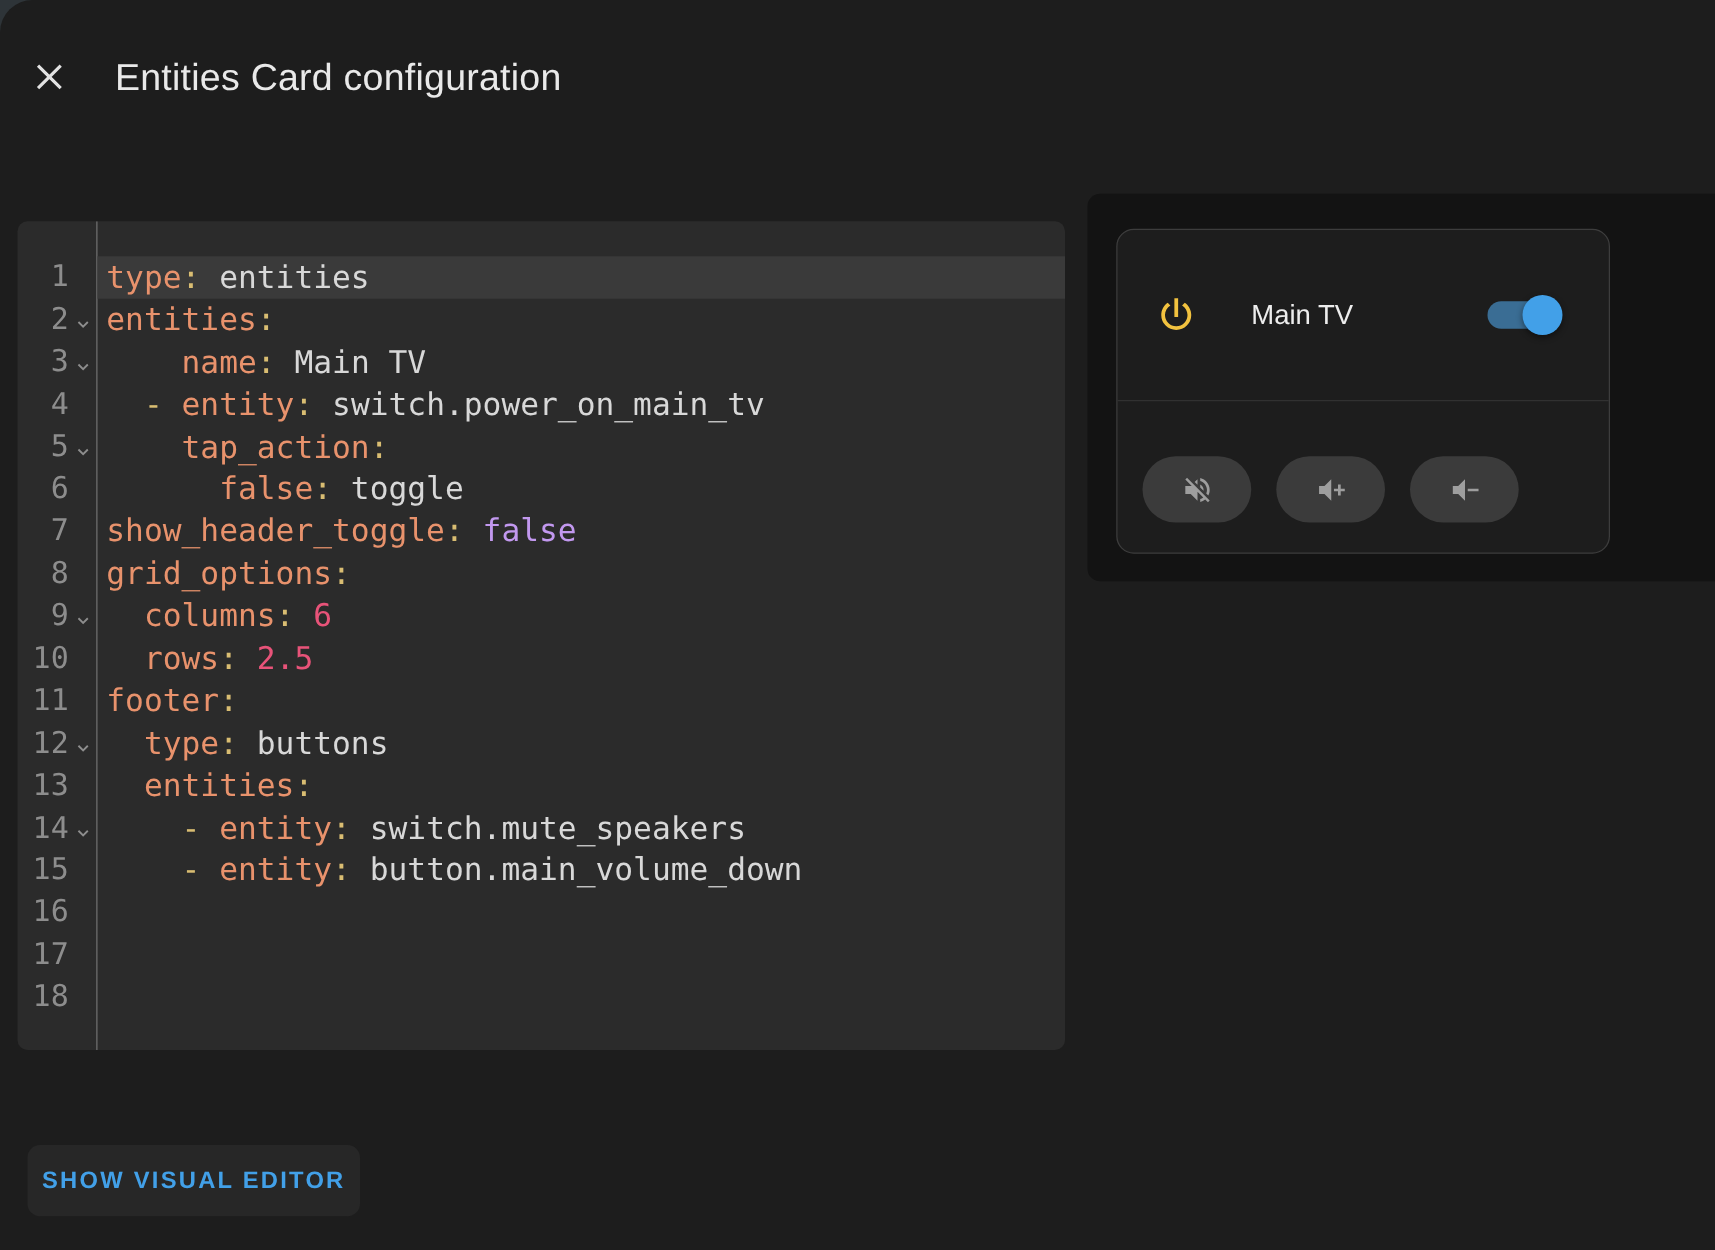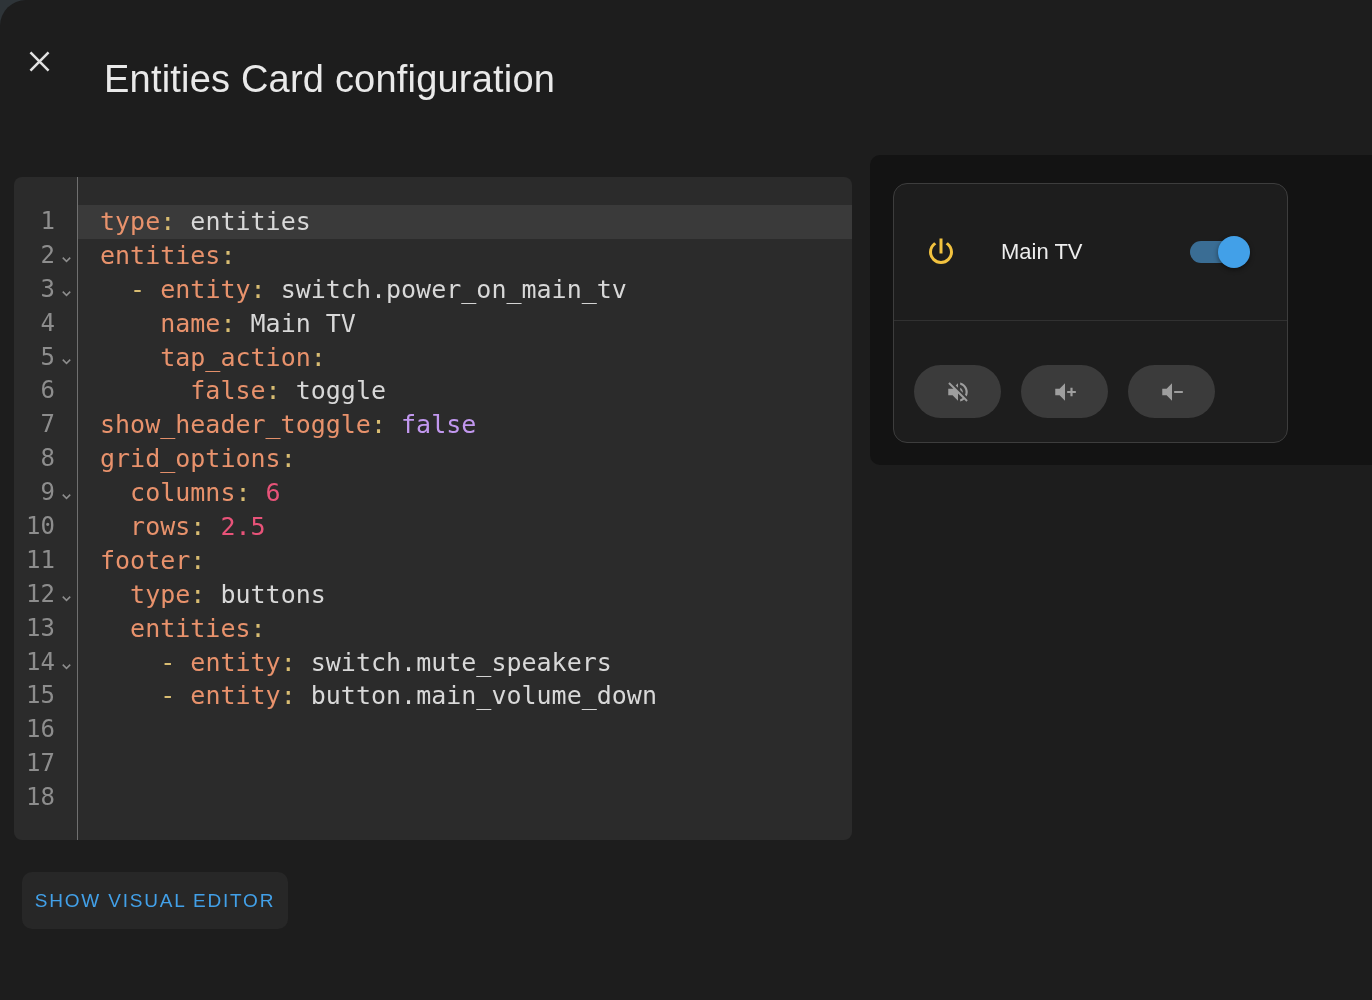--- a/index.html
+++ b/index.html
@@ -12,39 +12,39 @@
     position:absolute;inset:0;background:#1d1d1d;
     border-top-left-radius:26px;
   }
   
   .close-btn{
     position:absolute;left:23px;top:45px;width:32px;height:32px;
     background:none;border:none;padding:0;cursor:pointer;
     display:flex;align-items:center;justify-content:center;
   }
   .title{
-    position:absolute;left:88px;top:42px;margin:16px;
-    font-size:38px;font-weight:400;color:#e9e9e9;letter-spacing:.2px;
+    position:absolute;left:88px;top:42px;margin:4px;
+    font-size:30px;font-weight:400;color:#e9e9e9;letter-spacing:.2px;
   }
   
   .editor{
     position:absolute;left:14px;top:177px;width:838px;height:663px;
     background:#2b2b2b;border-radius:8px;overflow:hidden;
     display:flex;
     font-family:"DejaVu Sans Mono",monospace;font-size:25px;
   }
   .gutter{
     width:64px;flex:none;box-sizing:border-box;
     border-right:1px solid #707070;padding-top:28px;
   }
   .gutter-row{height:33.9px;display:flex;align-items:center;color:#8d8d8d}
   .gutter-row .ln{width:41px;text-align:right;font-size:24px;line-height:33.9px}
   .gutter-row .fold{width:22px;display:flex;justify-content:center;align-items:center;margin-top:7px}
   .code{flex:1;padding-top:28px;min-width:0}
-  .code-row{height:33.9px;line-height:33.9px;white-space:pre;padding-left:22px}
+  .code-row{height:33.9px;line-height:33.9px;white-space:pre;padding-left:7px}
   .code-row.active{background:#3a3a3a}
   .tok-key{color:var(--syn-key,#e8926c)}
   .tok-colon{color:var(--syn-colon,#d9bd72)}
   .tok-dash{color:var(--syn-colon,#d9bd72)}
   .tok-val{color:var(--syn-val,#d8d8d8)}
   .tok-pl{color:var(--syn-val,#d8d8d8)}
   .tok-bool{color:var(--syn-bool,#c298ef)}
   .tok-num{color:var(--syn-num,#e85379)}
   
   .preview-panel{
@@ -74,25 +74,25 @@
     display:flex;align-items:flex-start;gap:20px;
     padding:44px 0 0 20px;
   }
   .pill-btn{
     width:87px;height:53px;border-radius:27px;background:#3b3b3b;border:none;
     display:flex;align-items:center;justify-content:center;cursor:pointer;padding:0;
   }
   .pill-btn svg{fill:#9e9e9e}
   
   .visual-editor-btn{
-    position:absolute;left:22px;top:872px;width:266px;height:57px;
+    position:absolute;left:22px;top:916px;width:266px;height:57px;
     background:#272727;border:none;border-radius:10px;cursor:pointer;
     color:var(--accent-blue,#42a0e8);
     font-family:"Liberation Sans",sans-serif;
-    font-size:19px;font-weight:400;letter-spacing:1.8px;
+    font-size:19px;font-weight:700;letter-spacing:1.8px;
   }
 </style>
 </head>
 <body>
 
 <div class="dialog">
 
   <button class="close-btn">
     <svg width="29" height="29" viewBox="0 0 24 24" fill="none" stroke="#e2e2e2" stroke-width="2.1">
       <path d="M4.5 4.5 L19.5 19.5 M19.5 4.5 L4.5 19.5"></path>
@@ -195,22 +195,22 @@
           <span class="fold"></span>
         </div>
         <div class="gutter-row">
           <span class="ln">18</span>
           <span class="fold"></span>
         </div>
       </div>
     <div class="code">
         <div class="code-row active"><span class="tok-key">type</span><span class="tok-colon">:</span><span class="tok-val"> entities</span></div>
         <div class="code-row"><span class="tok-key">entities</span><span class="tok-colon">:</span></div>
+        <div class="code-row"><span class="tok-pl">    </span><span class="tok-key">name</span><span class="tok-colon">:</span><span class="tok-val"> Main TV</span></div>
         <div class="code-row"><span class="tok-pl">  </span><span class="tok-dash">-</span><span class="tok-pl"> </span><span class="tok-key">entity</span><span class="tok-colon">:</span><span class="tok-val"> switch.power_on_main_tv</span></div>
-        <div class="code-row"><span class="tok-pl">    </span><span class="tok-key">name</span><span class="tok-colon">:</span><span class="tok-val"> Main TV</span></div>
         <div class="code-row"><span class="tok-pl">    </span><span class="tok-key">tap_action</span><span class="tok-colon">:</span></div>
         <div class="code-row"><span class="tok-pl">      </span><span class="tok-key">false</span><span class="tok-colon">:</span><span class="tok-val"> toggle</span></div>
         <div class="code-row"><span class="tok-key">show_header_toggle</span><span class="tok-colon">:</span><span class="tok-pl"> </span><span class="tok-bool">false</span></div>
         <div class="code-row"><span class="tok-key">grid_options</span><span class="tok-colon">:</span></div>
         <div class="code-row"><span class="tok-pl">  </span><span class="tok-key">columns</span><span class="tok-colon">:</span><span class="tok-pl"> </span><span class="tok-num">6</span></div>
         <div class="code-row"><span class="tok-pl">  </span><span class="tok-key">rows</span><span class="tok-colon">:</span><span class="tok-pl"> </span><span class="tok-num">2.5</span></div>
         <div class="code-row"><span class="tok-key">footer</span><span class="tok-colon">:</span></div>
         <div class="code-row"><span class="tok-pl">  </span><span class="tok-key">type</span><span class="tok-colon">:</span><span class="tok-val"> buttons</span></div>
         <div class="code-row"><span class="tok-pl">  </span><span class="tok-key">entities</span><span class="tok-colon">:</span></div>
         <div class="code-row"><span class="tok-pl">    </span><span class="tok-dash">-</span><span class="tok-pl"> </span><span class="tok-key">entity</span><span class="tok-colon">:</span><span class="tok-val"> switch.mute_speakers</span></div>

